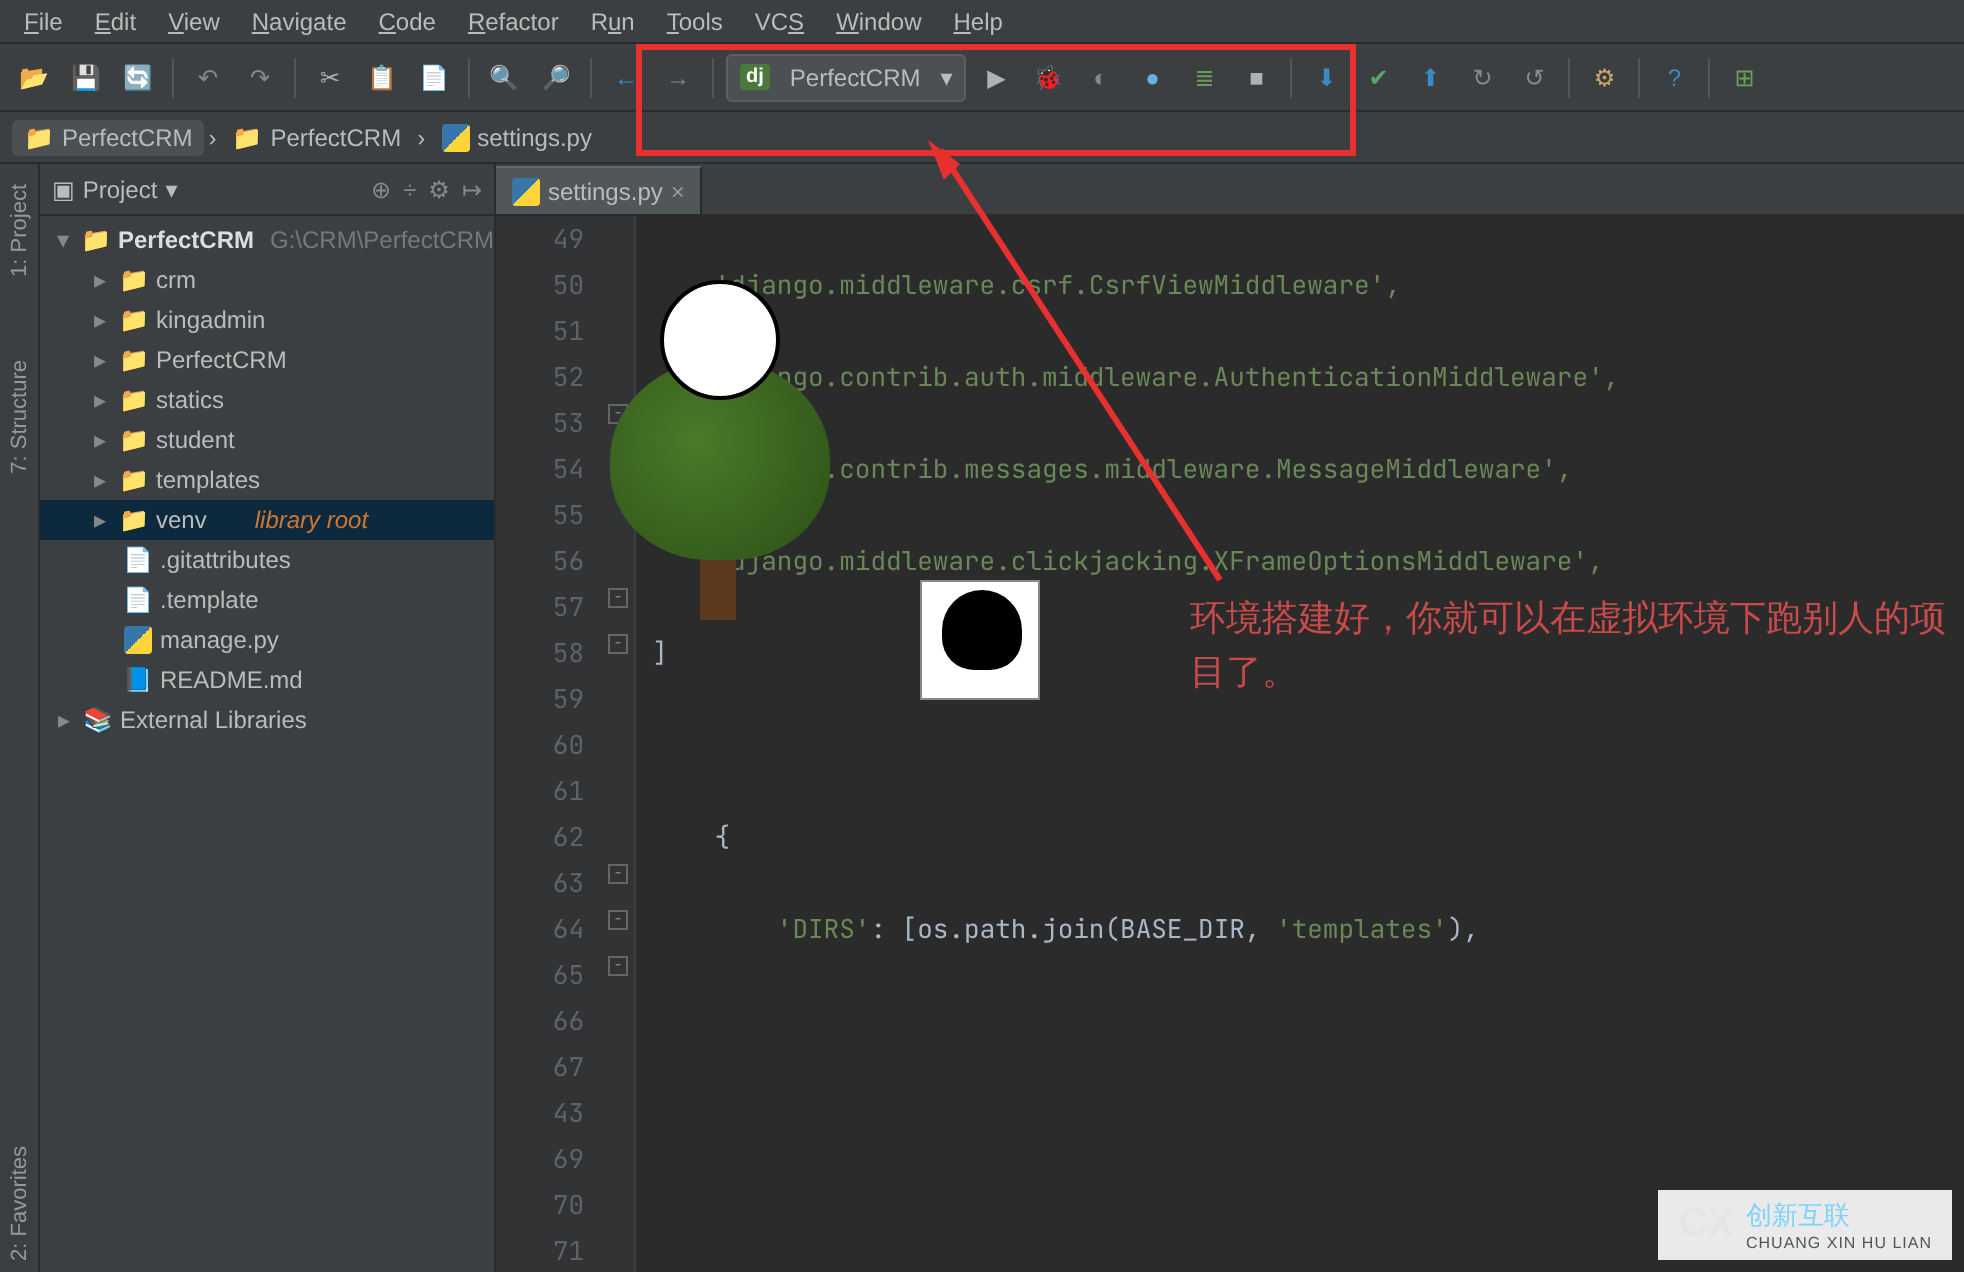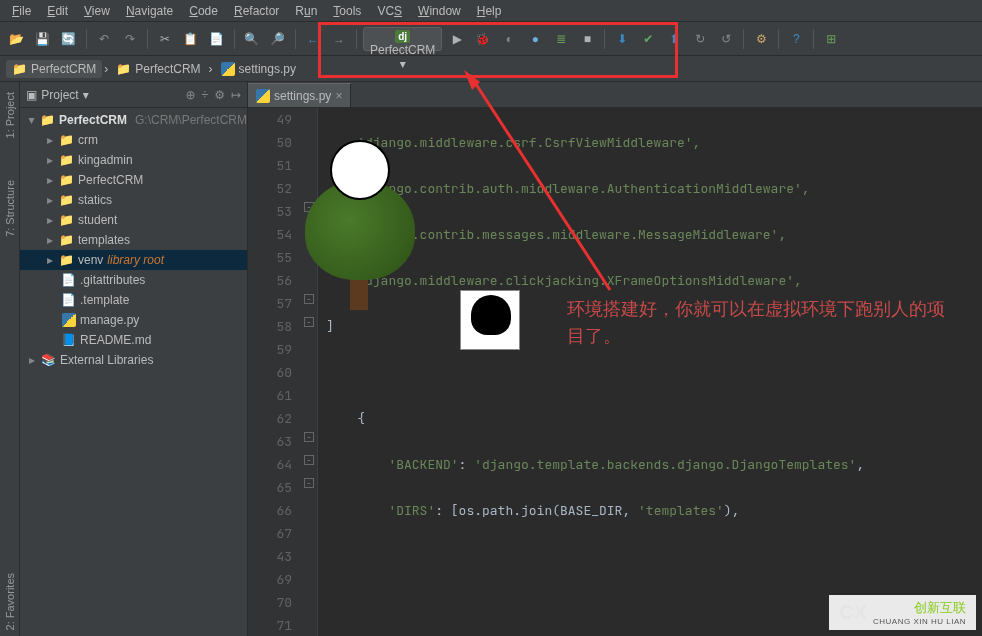--- a/index.html
+++ b/index.html
@@ -53,22 +53,21 @@
       margin: 0 2px;
     }
     .run-config {
       display: flex;
       align-items: center;
       background: #4c5052;
       border: 1px solid #5e6060;
       border-radius: 3px;
       padding: 2px 6px;
       height: 24px;
-      gap: 0;
-      flex-direction: column;
+      gap: 10px;
     }
     .dj-badge {
       background: #4a7a3a;
       color: #fff;
       font-size: 10px;
       font-weight: bold;
       padding: 1px 3px;
       border-radius: 2px;
     }
     .run-btn { color: #59a869; }
@@ -323,21 +322,21 @@
       font-size: 11px;
       color: #555;
       z-index: 100;
     }
     .watermark .logo-c {
       font-weight: bold;
       font-size: 20px;
       color: #e5e5e5;
       font-family: Arial;
     }
-    .watermark .cn { font-size: 13px; color: #84cc16; text-align: right; }
+    .watermark .cn { font-size: 13px; color: #7dd3fc; }
   </style>
 </head>
 <body>
 
 <div class="menubar">
   <span><u>F</u>ile</span>
   <span><u>E</u>dit</span>
   <span><u>V</u>iew</span>
   <span><u>N</u>avigate</span>
   <span><u>C</u>ode</span>
@@ -469,21 +468,21 @@
       </div>
       <div class="tree-row" style="padding-left:24px">
         <span class="expand">▸</span>
         <span class="node-icon folder-tmpl">📁</span>
         <span>templates</span>
       </div>
       <div class="tree-row selected" style="padding-left:24px">
         <span class="expand">▸</span>
         <span class="node-icon" style="color:#c9a96a">📁</span>
         <span>venv</span>
-        <span class="lib-root" style="margin-left:0">library root</span>
+        <span class="lib-root" style="margin-left:20px">library root</span>
       </div>
       <div class="tree-row" style="padding-left:42px">
         <span class="node-icon">📄</span>
         <span>.gitattributes</span>
       </div>
       <div class="tree-row" style="padding-left:42px">
         <span class="node-icon">📄</span>
         <span>.template</span>
       </div>
       <div class="tree-row" style="padding-left:42px">
@@ -546,21 +545,20 @@
       </div>
       <div class="code-lines">
 <div>    <span class="str">'django.middleware.csrf.CsrfViewMiddleware',</span></div>
 <div>    <span class="str">'django.contrib.auth.middleware.AuthenticationMiddleware',</span></div>
 <div>    <span class="str">'django.contrib.messages.middleware.MessageMiddleware',</span></div>
 <div>    <span class="str">'django.middleware.clickjacking.XFrameOptionsMiddleware',</span></div>
 <div><span>]</span></div>
 <div><span></span></div>
 <div><span></span></div>
 <div>    {</div>
-<div>        <span class="str">'BACKEND'</span><span>: </span><span class="str">'django.template.backends.django.DjangoTemplates'</span><span>,</span></div>
 <div>        <span class="str">'DIRS'</span><span>: [os.path.join(BASE_DIR, </span><span class="str">'templates'</span><span>),</span></div>
 
 
 
 
 
 
 
 
 
@@ -570,21 +568,21 @@
 
     </div>
   </div>
 </div>
 
 <svg class="arrow-svg" style="left:460px; top:70px;" width="180" height="240">
   <line x1="10" y1="5" x2="150" y2="220" stroke="#e83030" stroke-width="3"></line>
   <polygon points="4,0 20,12 12,20" fill="#e83030"></polygon>
 </svg>
 
-<div class="annotation-text" style="left:567px; top:296px; width:380px;">环境搭建好，你就可以在虚拟环境下跑别人的项目了。</div>
+<div class="annotation-text" style="left:595px; top:296px; width:380px;">环境搭建好，你就可以在虚拟环境下跑别人的项目了。</div>
 
 <div class="meme-overlay" style="left:300px; top:170px;">
   <div class="tree-shape">
     <div class="tree-trunk"></div>
     <div class="tree-crown"></div>
     <div class="panda-head"></div>
   </div>
 </div>
 
 <div class="small-meme" style="left:460px; top:290px;"></div>

